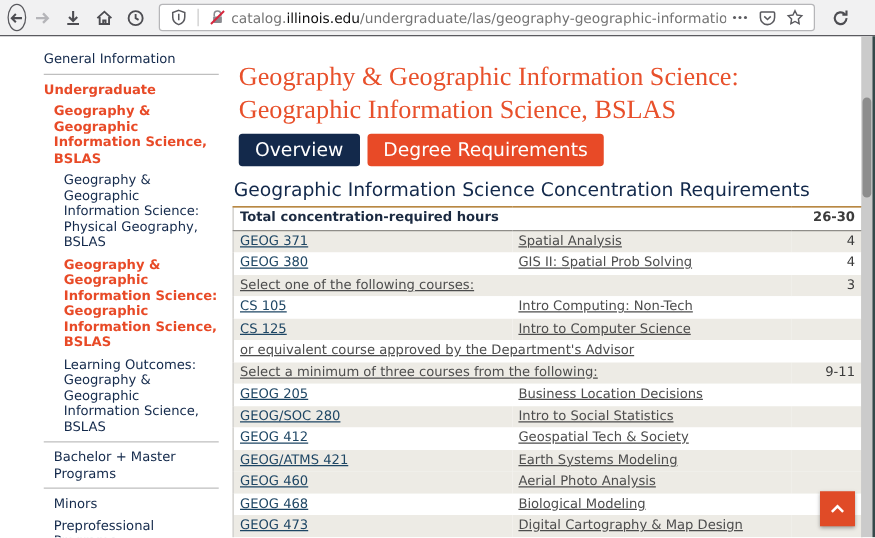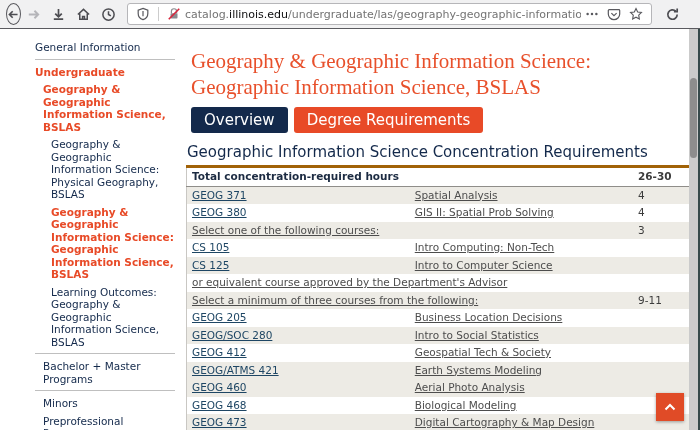--- a/index.html
+++ b/index.html
@@ -36,26 +36,26 @@
   .page-title{font-family:"Liberation Serif","DejaVu Serif",serif;font-weight:400;
               color:#e8502b;font-size:21px;line-height:26px;margin:18px 0 0 5px;}
   .tabs{display:flex;gap:6px;margin:7px 0 0 5px;}
   .tab{border:none;border-radius:3px;color:#ffffff;font-size:15px;padding:4px 13px;cursor:pointer;
        font-family:"DejaVu Sans",sans-serif;}
   .section-heading{color:#13294b;font-size:15px;font-weight:400;margin:10px 0 4px 1px;}
 
   
   table.req{border-collapse:collapse;width:504px;font-size:10.5px;table-layout:fixed;}
   table.req td{padding:3px 5px;vertical-align:top;line-height:11.5px;}
-  .row-total td{border-top:3px solid #a16207;border-bottom:1px solid #8f8d89;background:#ffffff;
+  .row-total td{border-top:1px solid #a16207;border-bottom:1px solid #8f8d89;background:#ffffff;
                 font-weight:bold;color:#1b2a41;}
   .row-shade{background:#edebe5;}
   .row-plain{background:#ffffff;}
   td.c-code{width:108px;}
-  td.c-hours{width:46px;text-align:left;color:#3c3c3c;margin-top:48px;}
+  td.c-hours{width:46px;text-align:right;color:#3c3c3c;margin-top:48px;}
   td.c-title,.c-select,.c-note{color:#4d4d4d;text-decoration:underline;}
   td.ind1{padding-left:15px;}
   td.c-note{padding-left:10px;}
   a.course-link{color:#1e4664;text-decoration:underline;cursor:pointer;}
   table.req{border-left:1px solid #c9c7c3;border-right:1px solid #c9c7c3;}
 
   
   .vscroll{position:absolute;right:0;top:29px;width:11px;height:401px;background:#cbcbcb;
            border-right:2px solid #35494a;box-sizing:border-box;}
   .vthumb{position:absolute;left:1px;top:49px;width:7px;height:80px;background:#8d8d8d;border-radius:4px;}

